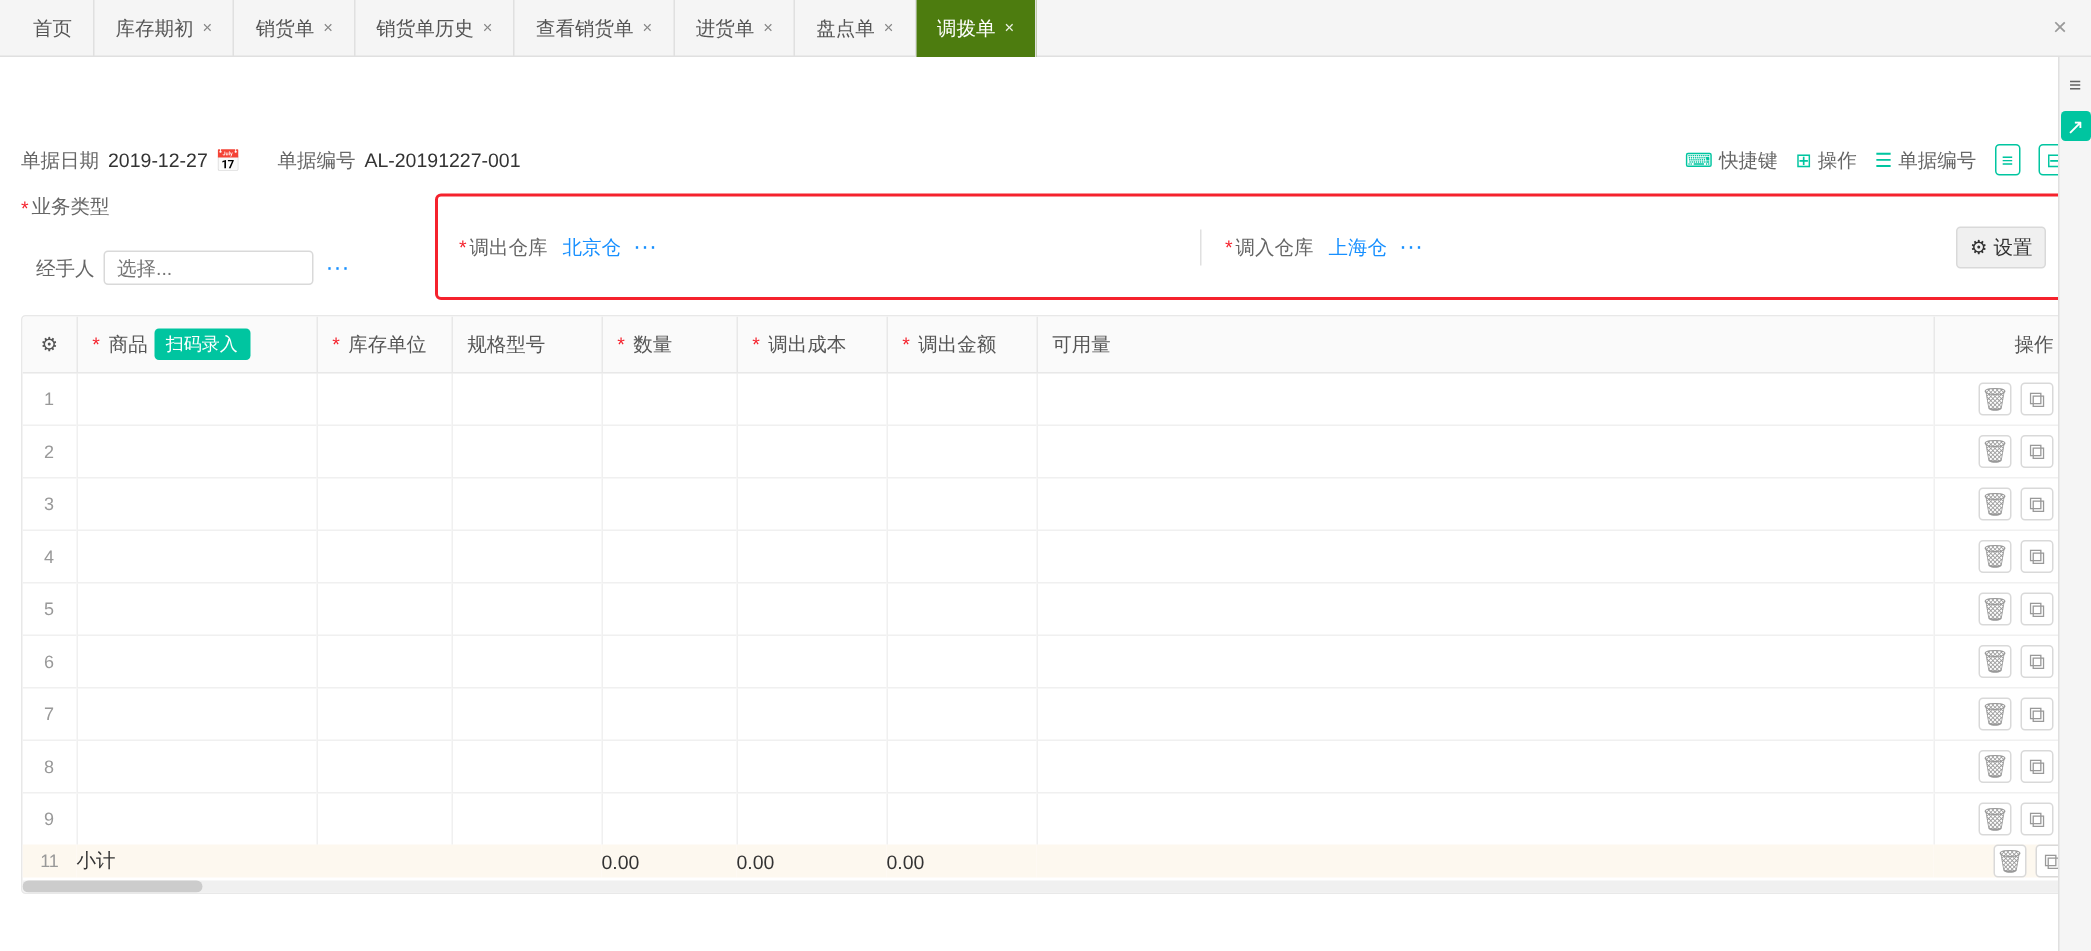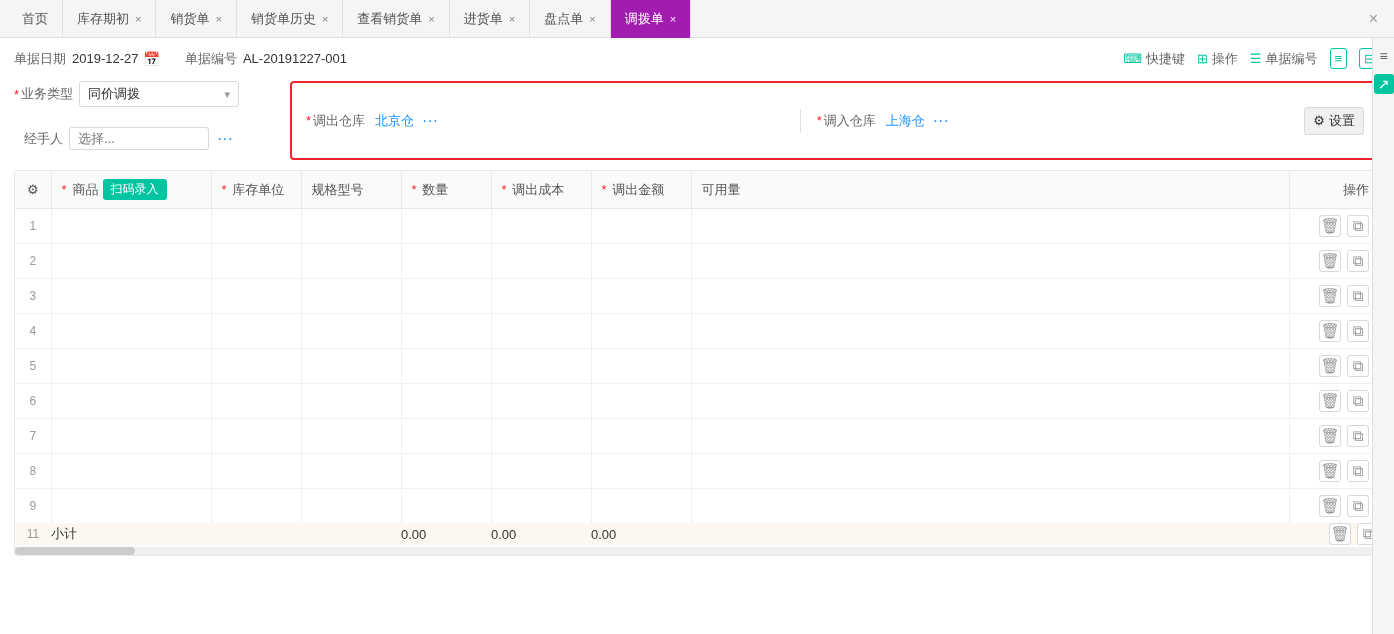--- a/index.html
+++ b/index.html
@@ -19,21 +19,21 @@
       padding: 0 14px;
       height: 38px;
       cursor: pointer;
       font-size: 13px;
       color: #555;
       border-right: 1px solid #e0e0e0;
       white-space: nowrap;
       position: relative;
     }
     .tab.active {
-      background: #a21caf;
+      background: #4d7c0f;
       color: #fff;
     }
     .tab .close-btn {
       margin-left: 6px;
       font-size: 11px;
       cursor: pointer;
       opacity: 0.7;
     }
     .tab.active .close-btn { color: #fff; opacity: 0.9; }
     .tab-close-right {
@@ -51,20 +51,21 @@
     .content {
       padding: 10px 14px;
       background: #fff;
     }
 
     
     .form-header {
       display: flex; align-items: center;
       margin-bottom: 12px;
       font-size: 13px;
+      margin-top: 48px;
     }
     .form-header .field-group {
       display: flex; align-items: center;
       margin-right: 24px;
     }
     .form-header .label { color: #666; margin-right: 6px; }
     .form-header .value { color: #333; font-weight: 500; }
     .form-header .calendar-icon {
       margin-left: 5px; cursor: pointer; color: #666; font-size: 14px;
     }
@@ -323,24 +324,20 @@
     </div>
   </div>
 
   <div style="display:flex; align-items:stretch; margin-bottom:10px;">
 
     <div style="display:flex; flex-direction:column; gap:10px; min-width:260px;">
       <div class="form-row">
         <div class="field-item">
           <span class="required-star">*</span>
           <span class="field-label">业务类型</span>
-          <div class="field-select">
-            <span>同价调拨</span>
-            <span class="chevron">▾</span>
-          </div>
         </div>
       </div>
       <div class="form-row">
         <div class="field-item">
           <span class="field-label" style="margin-left:10px;">经手人</span>
           <input class="field-input-plain" type="text" style="width: 140px; border: 1px solid rgb(217, 217, 217); border-radius: 3px; padding: 3px 8px;" placeholder="选择...">
           <span class="dots-btn">···</span>
         </div>
       </div>
     </div>

